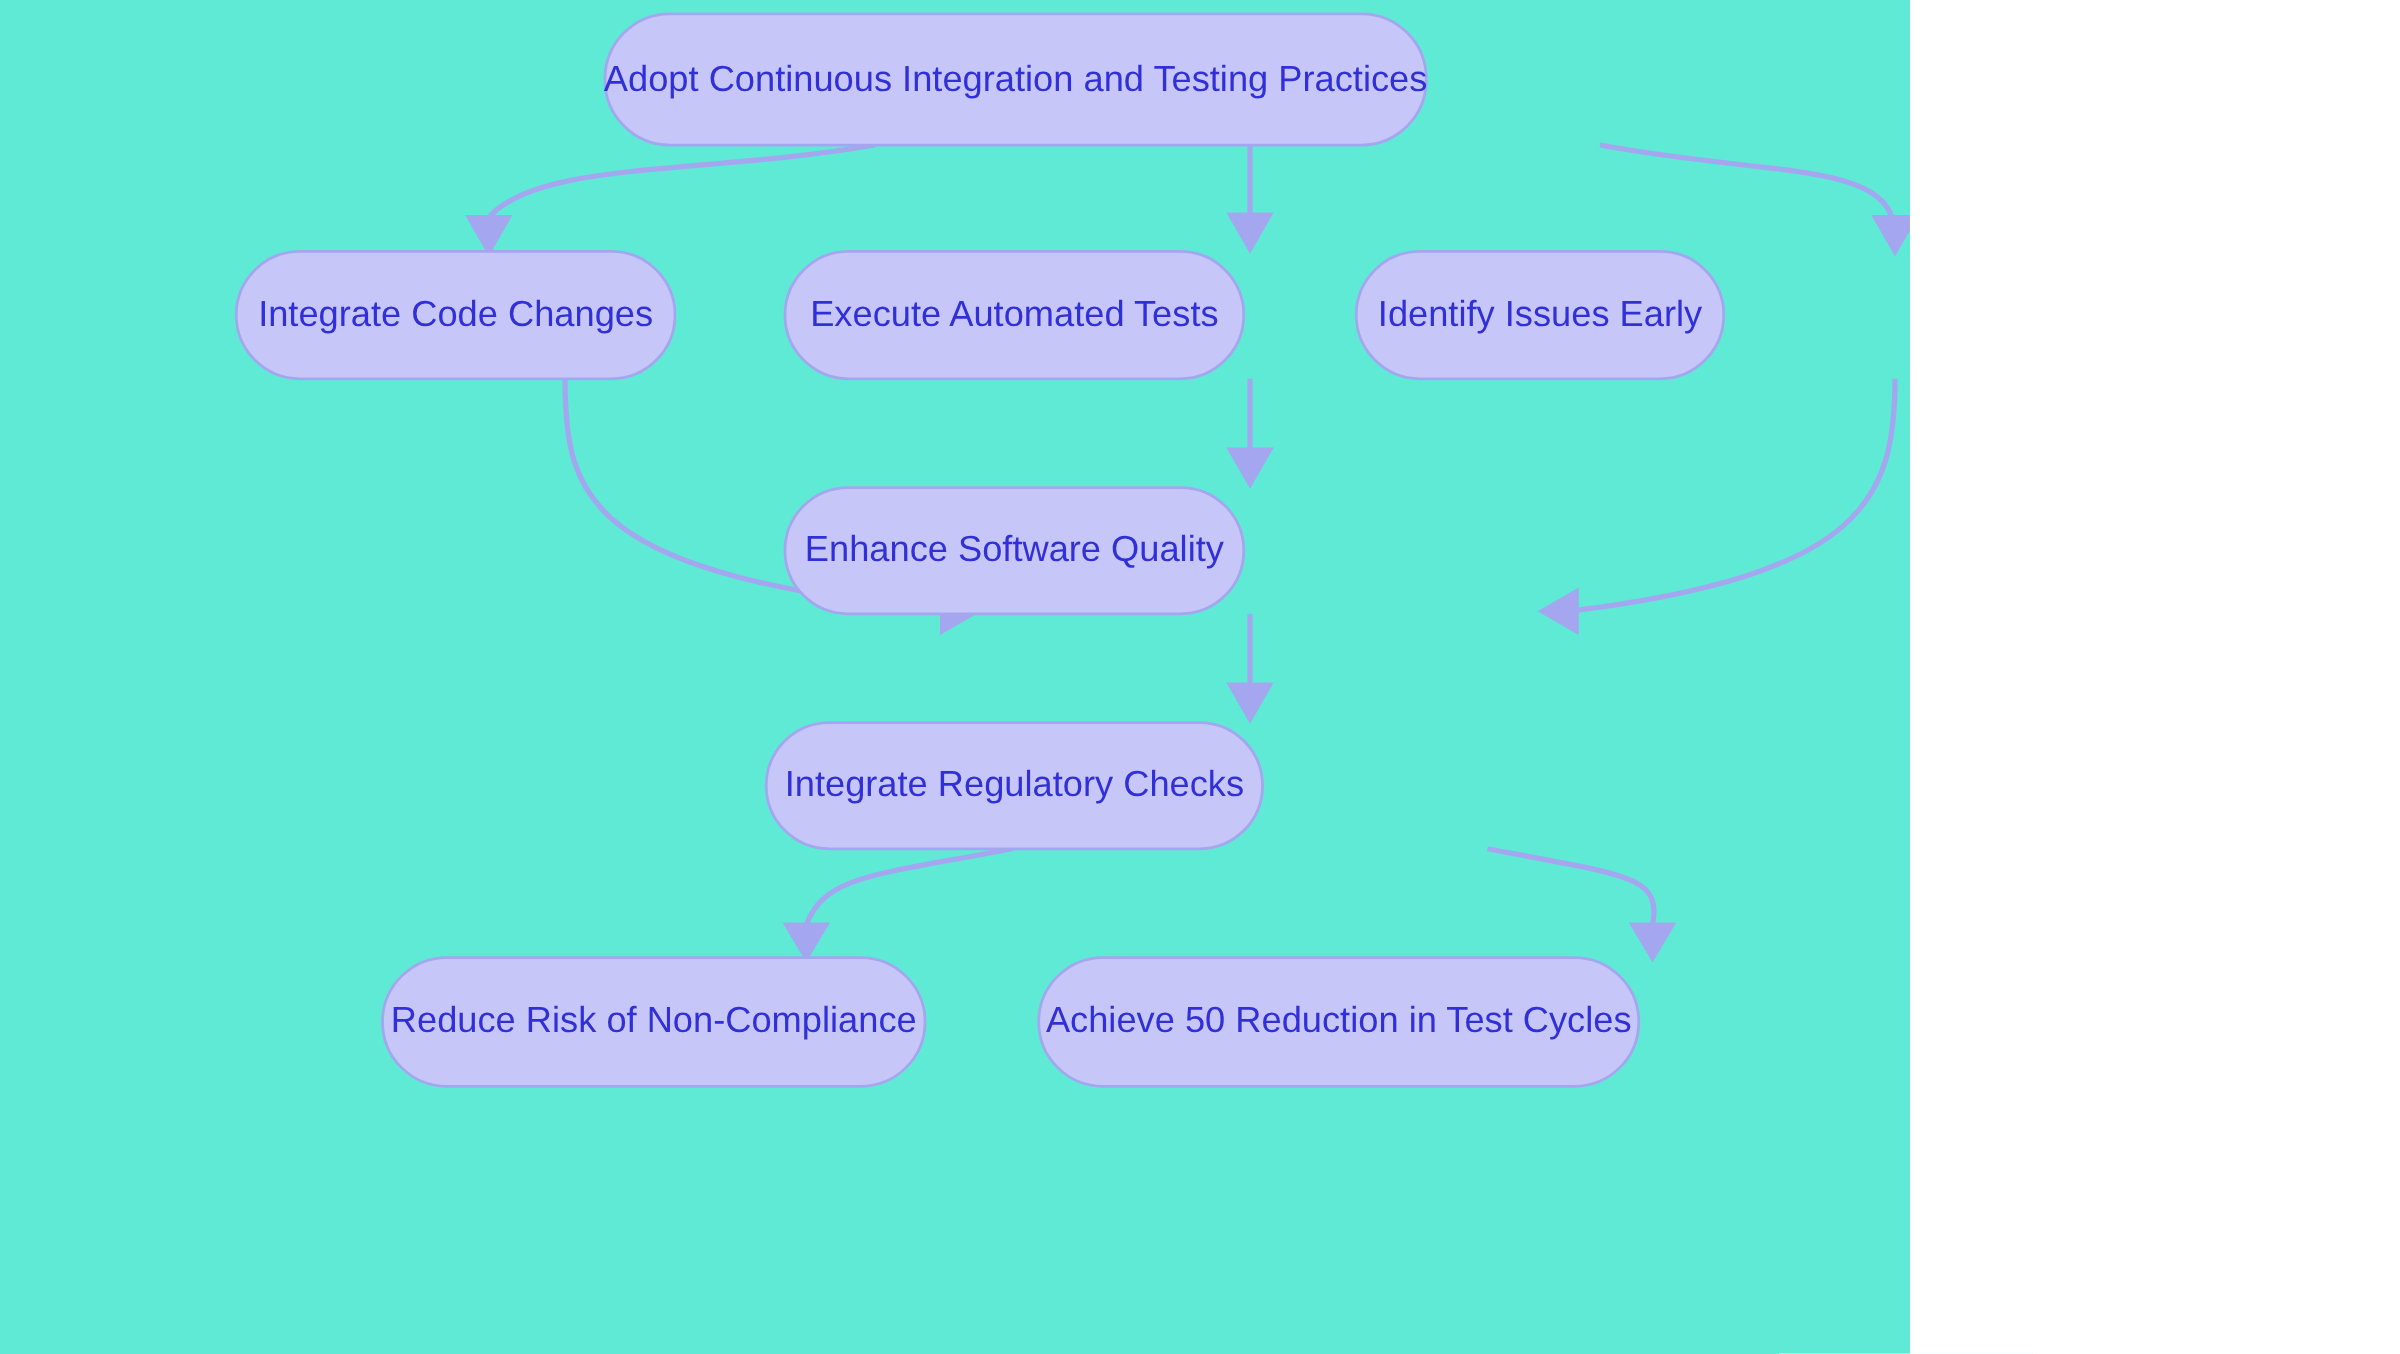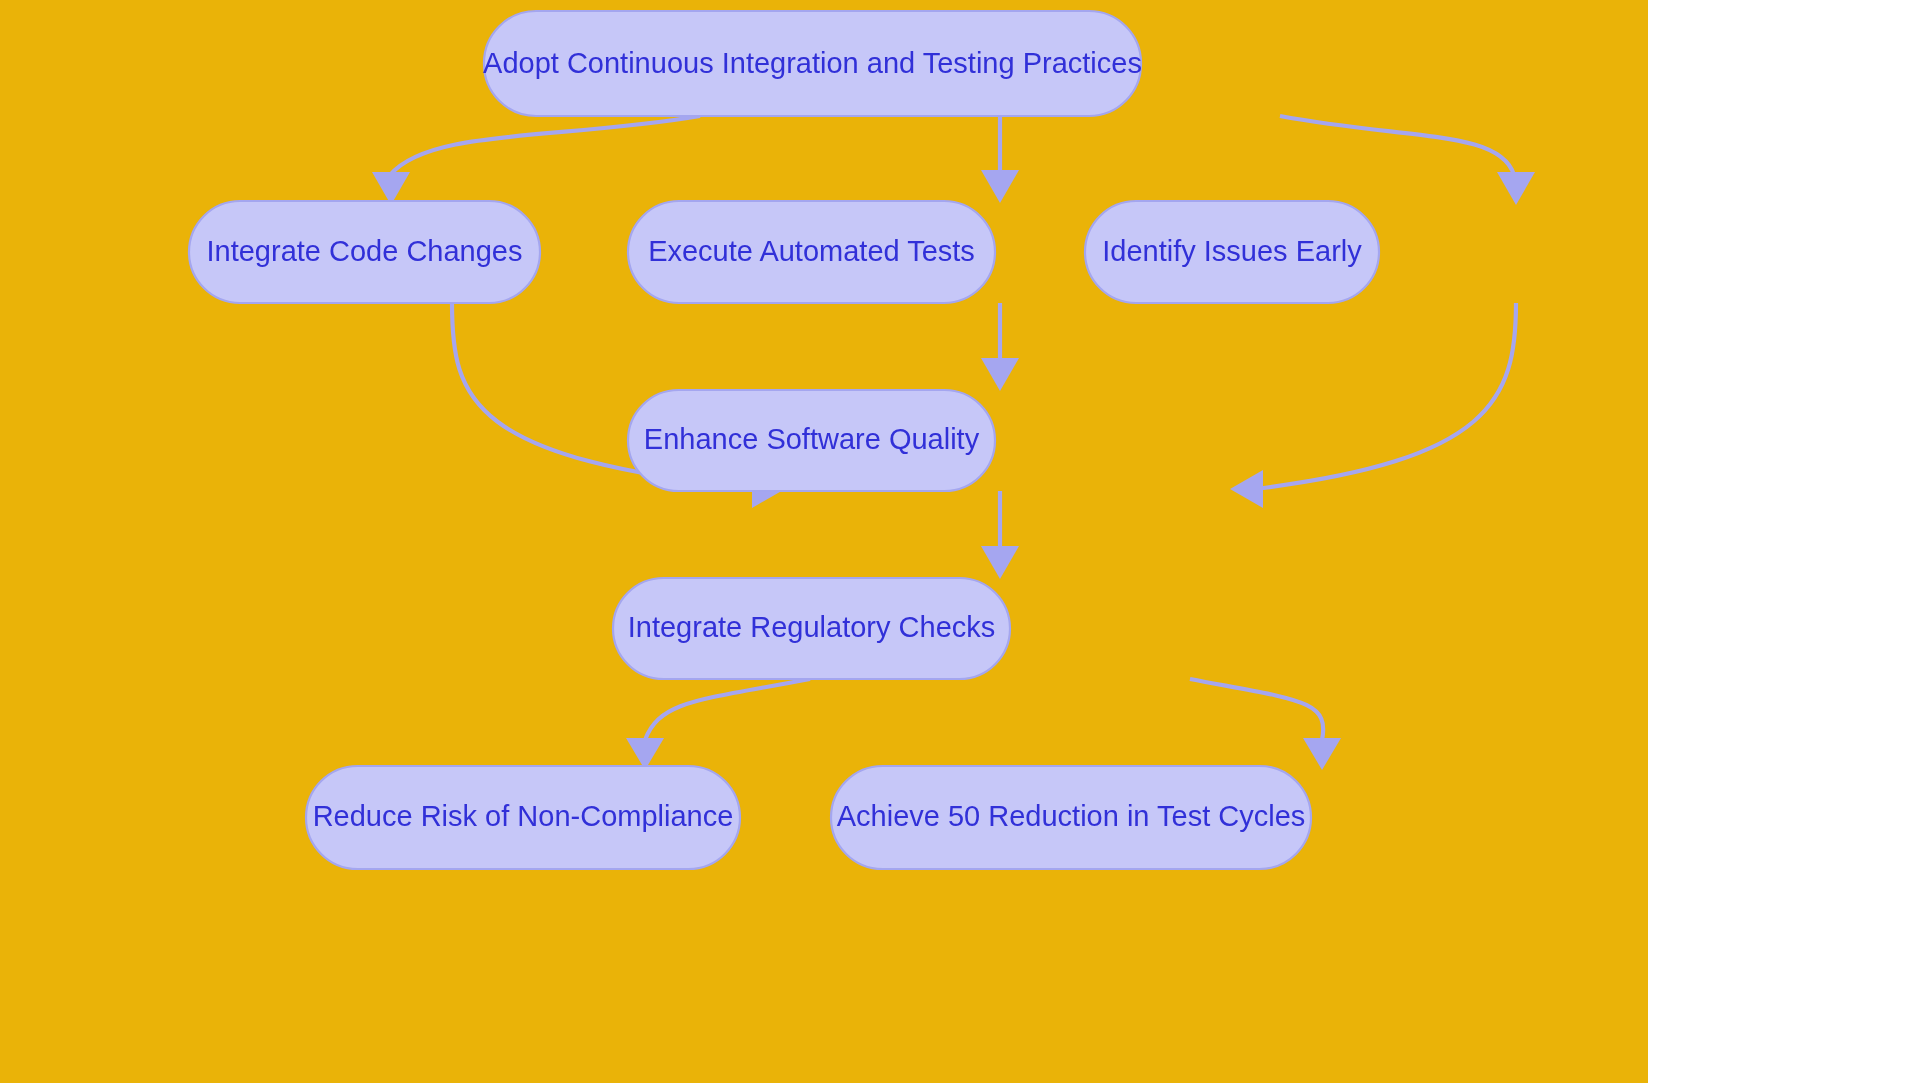--- a/index.html
+++ b/index.html
@@ -2,23 +2,23 @@
 <html><head>
 <meta charset="utf-8">
 <style>
   html, body {
     margin: 0;
     padding: 0;
     background: #ffffff;
   }
   #canvas {
     position: relative;
-    width: 1648px;
+    width: 1528px;
     height: 1083px;
-    background: #eab308;
+    background: #5eead4;
     overflow: hidden;
     font-family: "Liberation Sans", sans-serif;
   }
   #flow-svg {
     position: absolute;
     left: 0;
     top: 0;
     width: 1920px;
     height: 1083px;
     display: block;

